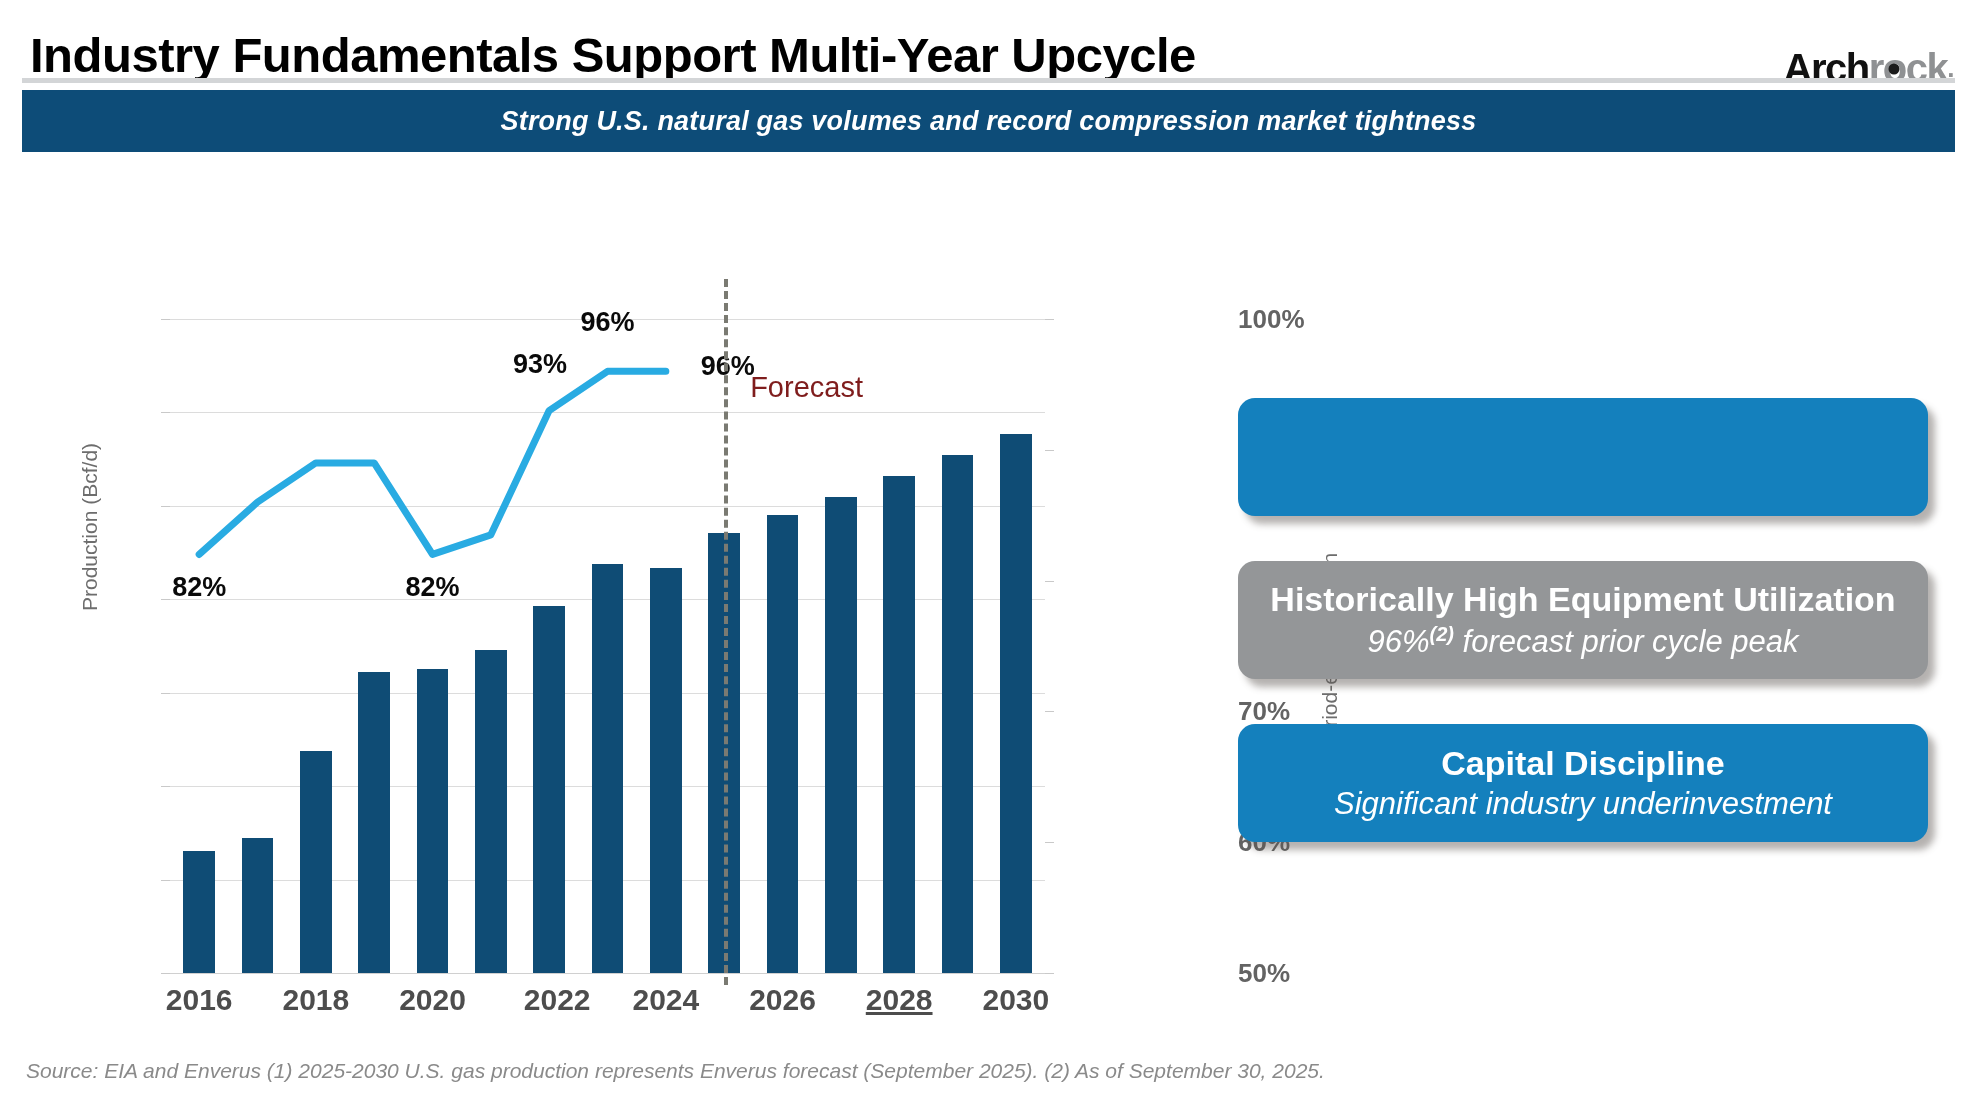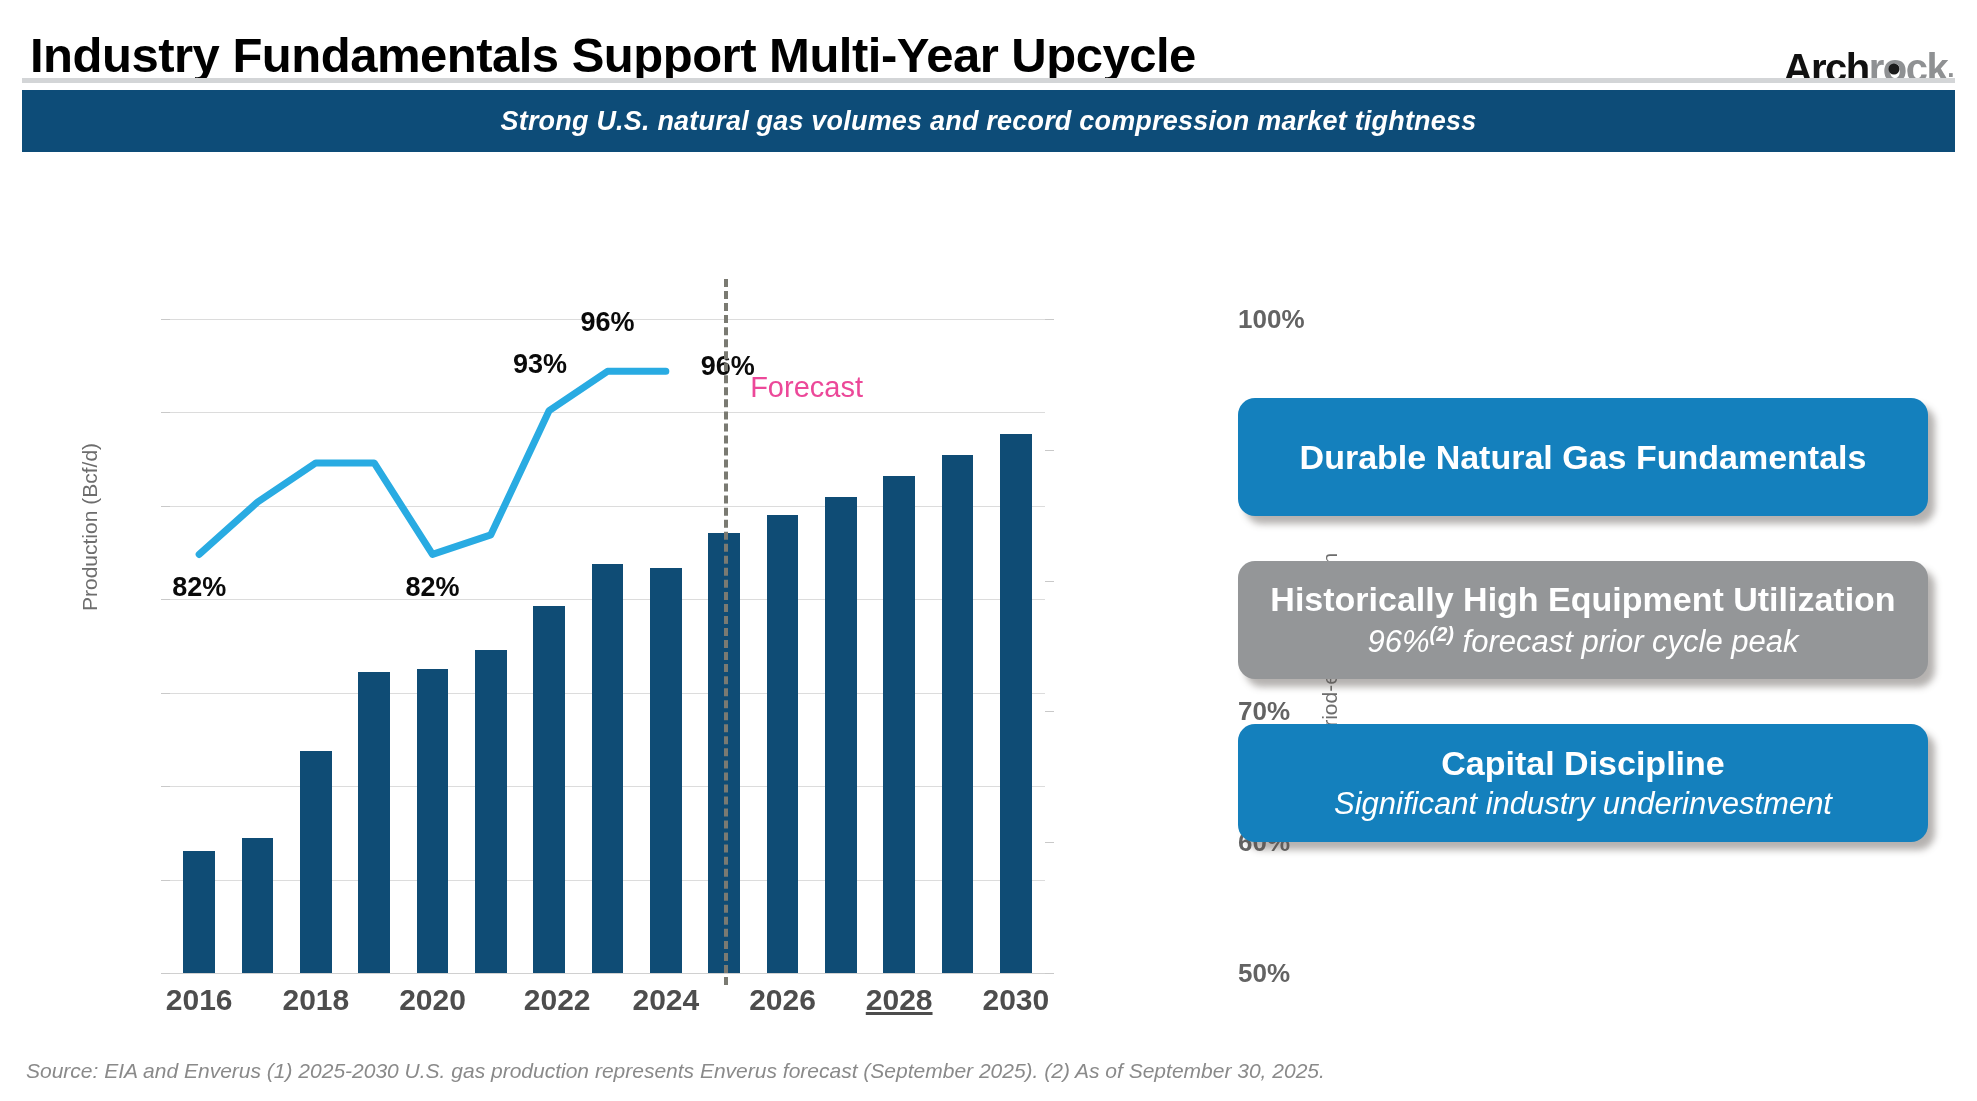--- a/index.html
+++ b/index.html
@@ -71,21 +71,21 @@
   .bar{position:absolute;background:#0f4c75;bottom:0;}
   .xlab{
     position:absolute;font-size:30px;font-weight:bold;color:#4d4d4d;
     transform:translateX(-50%);white-space:nowrap;
   }
 
   #forecast-divider{
     position:absolute;width:0;border-left:4px dashed #7a7a72;
   }
   #forecast-label{
-    position:absolute;font-size:29px;color:#ec4899;white-space:nowrap;
+    position:absolute;font-size:29px;color:#7f1d1d;white-space:nowrap;
   }
 
   .pct-label{
     position:absolute;font-size:27px;font-weight:bold;color:#0a0a0a;
     transform:translateX(-50%);white-space:nowrap;
   }
 
   
   .callout{
     position:absolute;left:1238px;width:690px;border-radius:17px;
@@ -202,21 +202,20 @@
         <div class="xlab" style="left: 495.833px; top: 664px;">2024</div>
         <div class="xlab" style="left: 612.5px; top: 664px;">2026</div>
         <div class="xlab" style="left: 729.167px; top: 664px; text-decoration: underline;">2028</div>
         <div class="xlab" style="left: 845.833px; top: 664px;">2030</div>
       </div>
   </div>
 
 </div>
 
 <div class="callout" id="callout-0">
-  <div class="co-title">Durable Natural Gas Fundamentals</div>
 </div>
 
 <div class="callout" id="callout-1">
   <div class="co-title">Historically High Equipment Utilization</div>
   <div class="co-sub"><span>96%</span><sup>(2)</sup><span> forecast prior cycle peak</span></div>
 </div>
 
 <div class="callout" id="callout-2">
   <div class="co-title">Capital Discipline</div>
   <div class="co-sub">Significant industry underinvestment</div>

